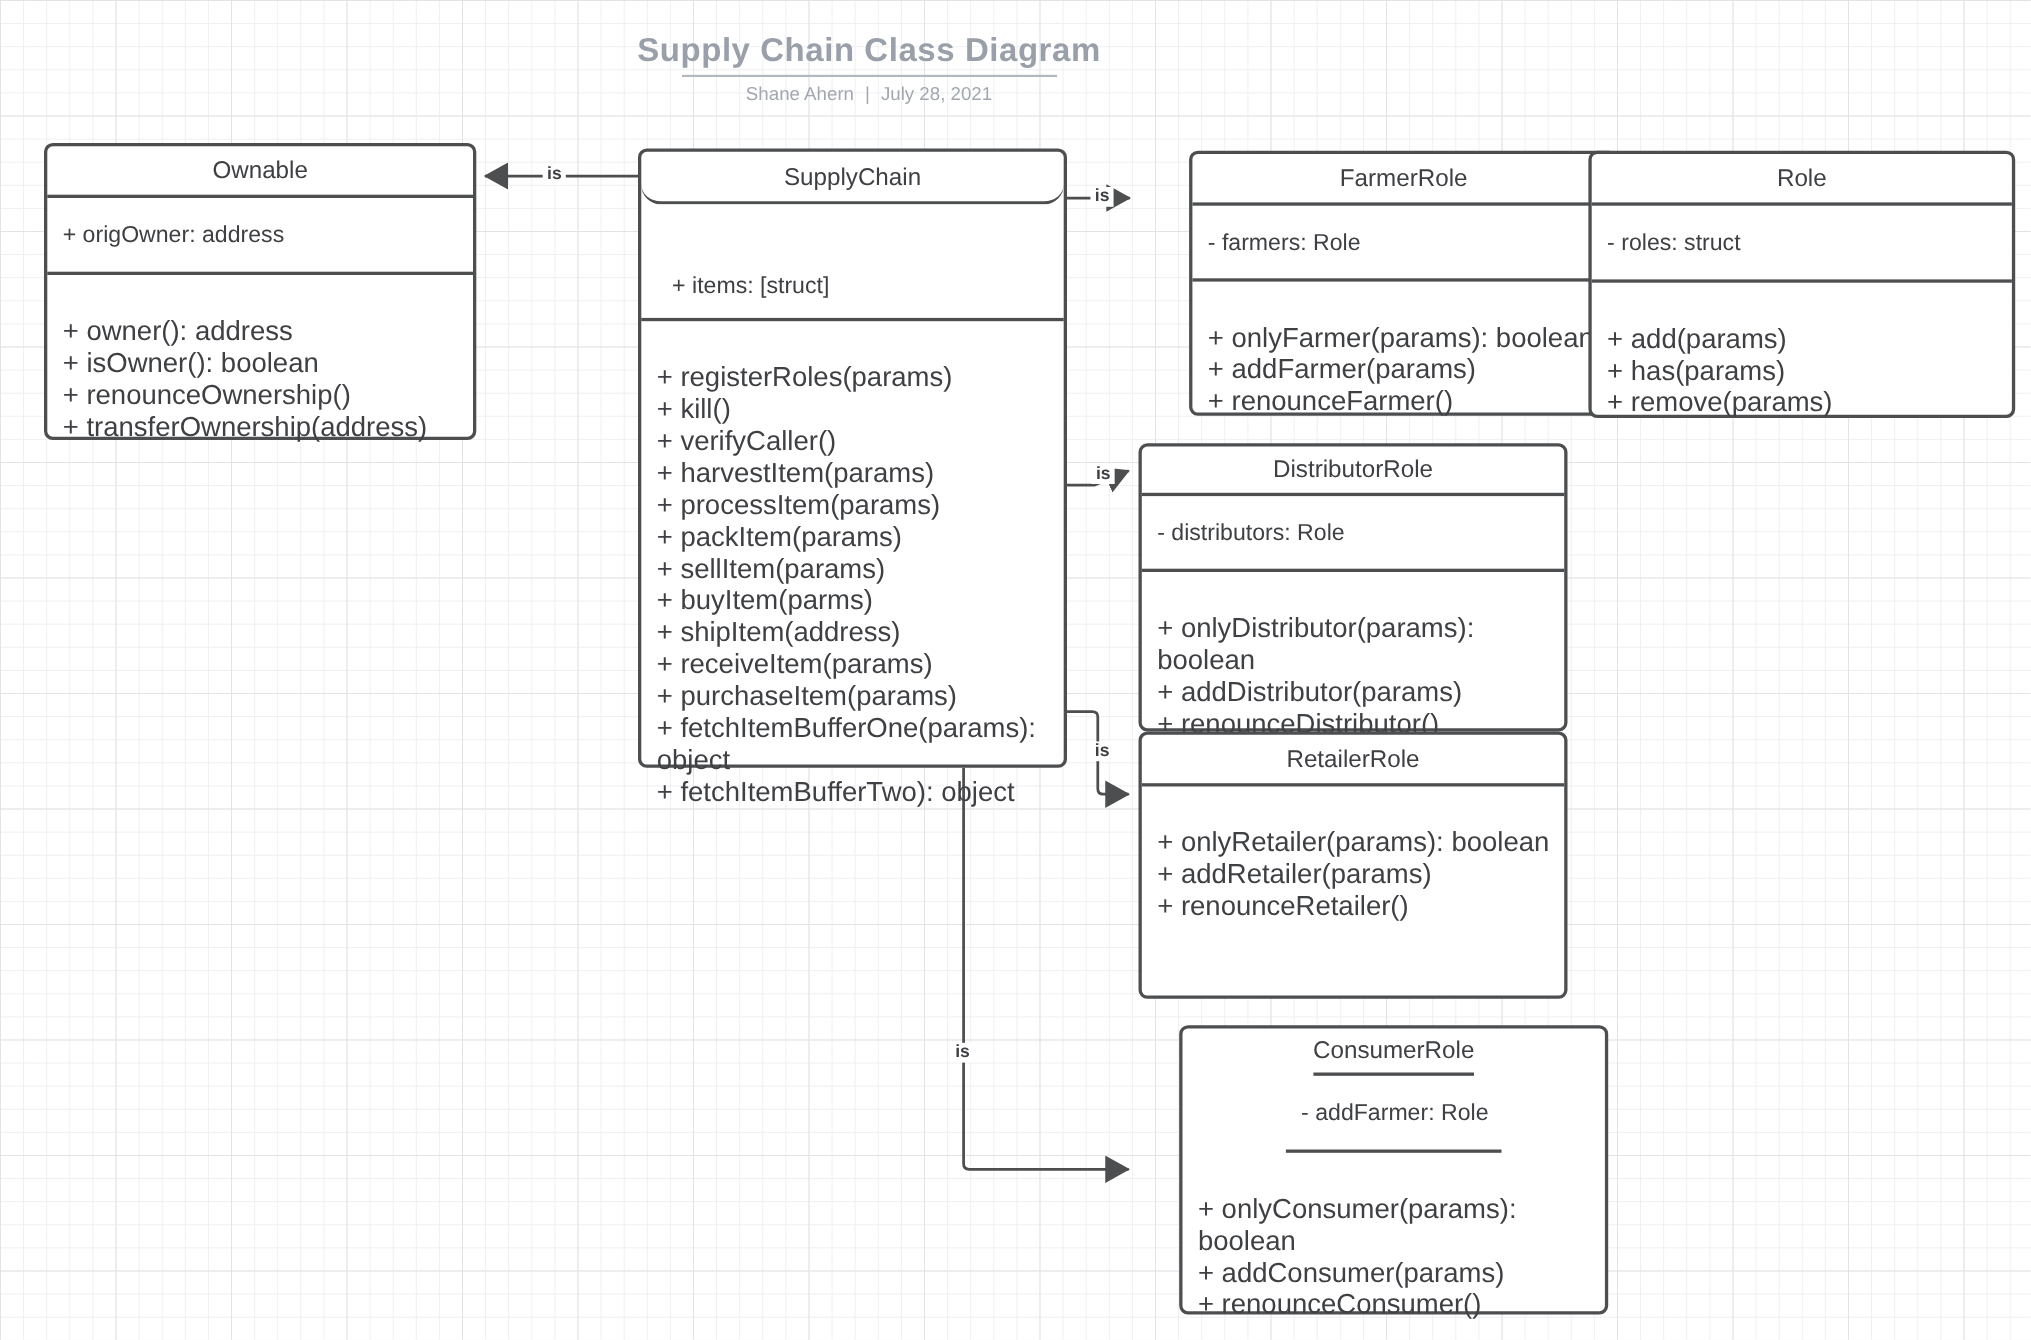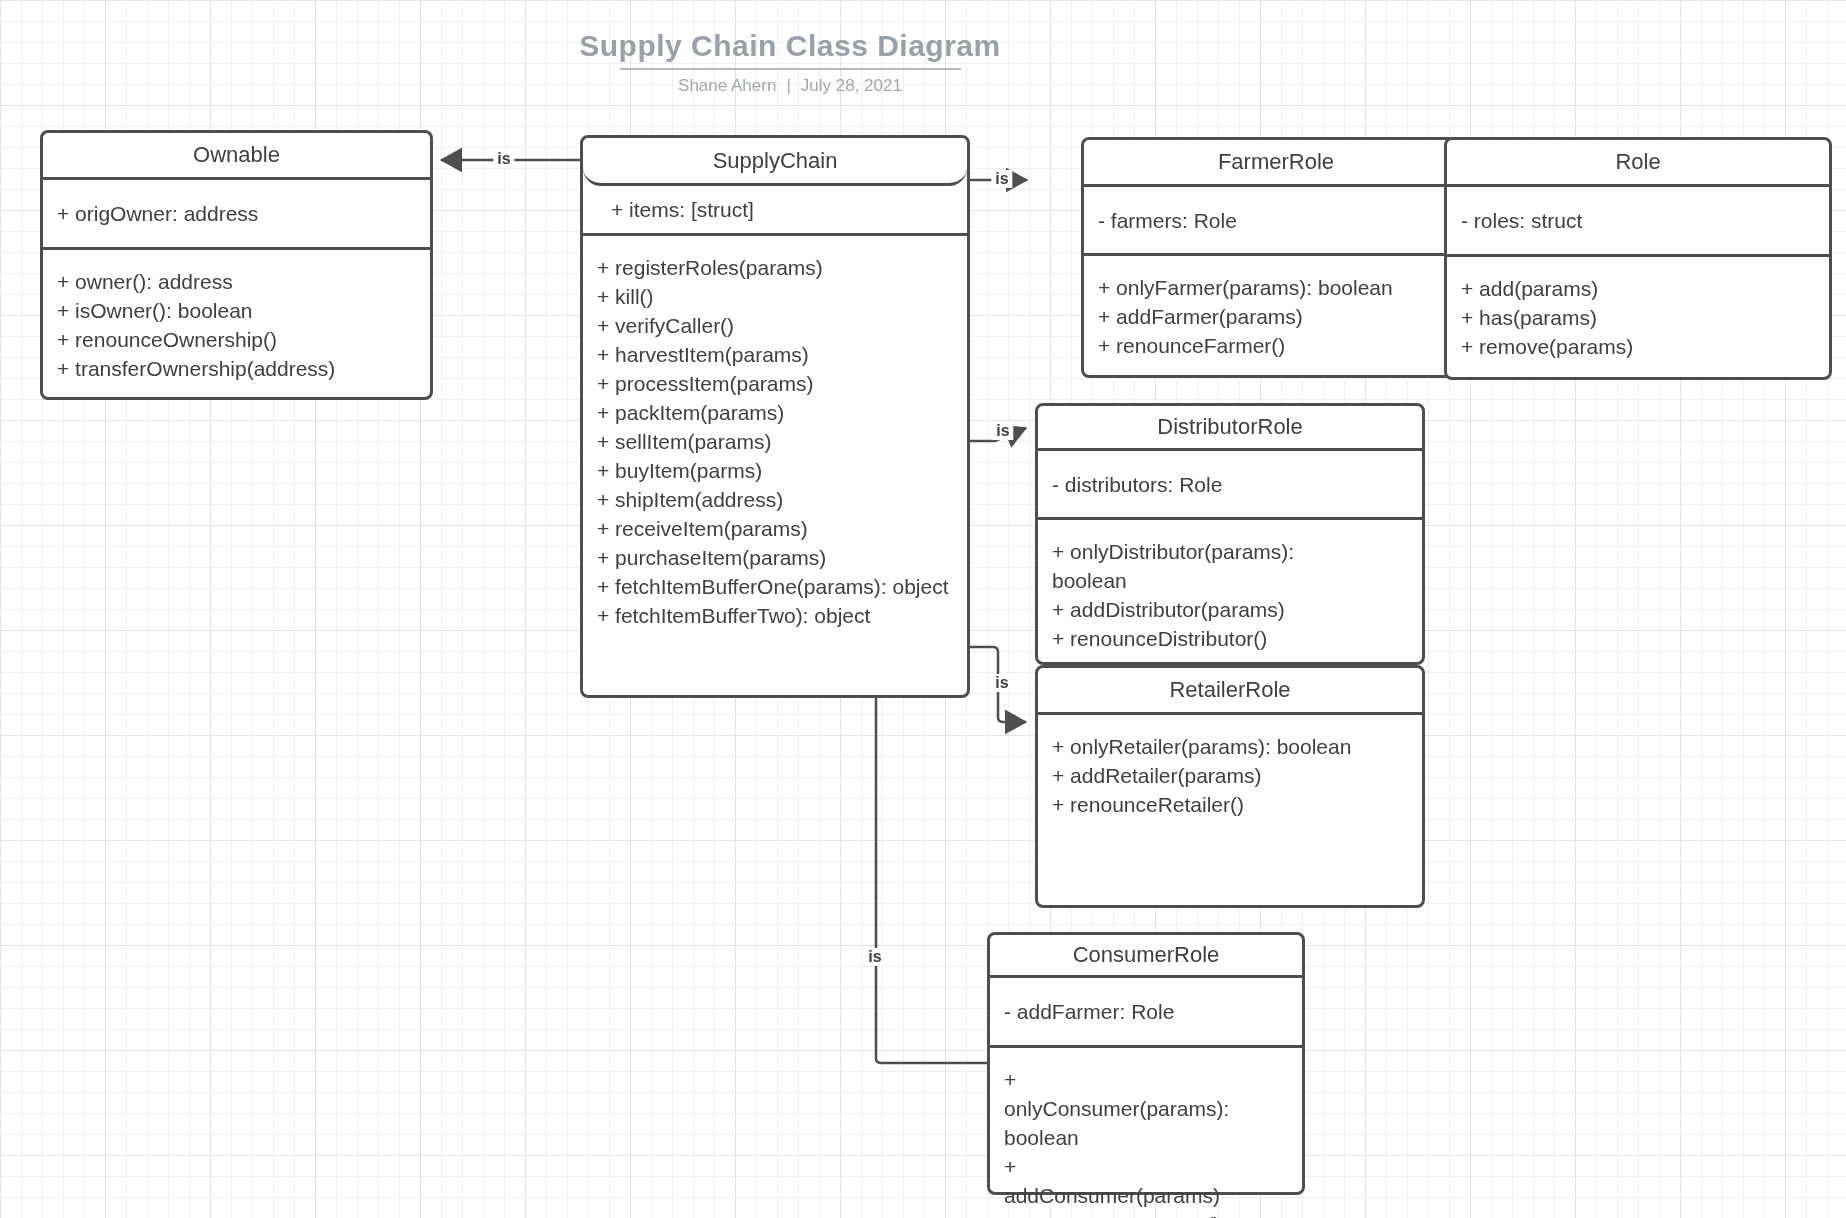--- a/index.html
+++ b/index.html
@@ -27,21 +27,21 @@
     background:#fff;border:3px solid #4c4e50;border-radius:8px;
   }
   .uml-title{
     flex:0 0 auto;display:flex;align-items:center;justify-content:center;
     font-size:22px;border-bottom:3px solid #4c4e50;box-sizing:border-box;
   }
   .uml-attrs{
     flex:0 0 auto;display:flex;flex-direction:column;justify-content:center;
     border-bottom:3px solid #4c4e50;box-sizing:border-box;font-size:21px;
   }
-  .uml-methods{flex:1 1 auto;padding-top:17px;font-size:21px;}
+  .uml-methods{flex:1 1 auto;padding-top:17px;font-size:25px;margin-top:20px;}
   .uml-line{padding-left:14px;padding-right:12px;line-height:29px;}
   .uml-line.indent{padding-left:28px;}
   .uml-methods.narrow  .uml-line{padding-right:52px;}
   .uml-methods.narrower .uml-line{padding-right:70px;}
   
   .edges{position:absolute;left:0;top:0;pointer-events:none;}
   .edge-label{
     position:absolute;transform:translate(-50%,-50%);
     background:#fff;padding:0 4px;line-height:18px;
     font-size:16px;font-weight:bold;color:#3e4043;
@@ -87,21 +87,21 @@
     <div class="uml-methods">
       <div class="uml-line">+ owner(): address</div>
       <div class="uml-line">+ isOwner(): boolean</div>
       <div class="uml-line">+ renounceOwnership()</div>
       <div class="uml-line">+ transferOwnership(address)</div>
     </div>
   </div>
 
   <div class="uml-class" style="left:580px;top:135px;width:390px;height:563px;">
     <div class="uml-title" style="height:48px;border-radius:18px;">SupplyChain</div>
-    <div class="uml-attrs" style="height:50px;">
+    <div class="uml-attrs" style="height:62px;margin-top:44px;">
       <div class="uml-line indent">+ items: [struct]</div>
     </div>
     <div class="uml-methods">
       <div class="uml-line">+ registerRoles(params)</div>
       <div class="uml-line">+ kill()</div>
       <div class="uml-line">+ verifyCaller()</div>
       <div class="uml-line">+ harvestItem(params)</div>
       <div class="uml-line">+ processItem(params)</div>
       <div class="uml-line">+ packItem(params)</div>
       <div class="uml-line">+ sellItem(params)</div>
@@ -152,21 +152,21 @@
 
   <div class="uml-class" style="left:1035px;top:665px;width:390px;height:243px;">
     <div class="uml-title" style="height:47px;">RetailerRole</div>
     <div class="uml-methods">
       <div class="uml-line">+ onlyRetailer(params): boolean</div>
       <div class="uml-line">+ addRetailer(params)</div>
       <div class="uml-line">+ renounceRetailer()</div>
     </div>
   </div>
 
-  <div class="uml-class" style="left:987px;top:932px;width:318px;height:263px;">
+  <div class="uml-class" style="left:1072px;top:932px;width:390px;height:263px;align-items:center;">
     <div class="uml-title" style="height:43px;">ConsumerRole</div>
     <div class="uml-attrs" style="height:70px;">
       <div class="uml-line">- addFarmer: Role</div>
     </div>
     <div class="uml-methods narrower">
       <div class="uml-line">+ onlyConsumer(params): boolean</div>
       <div class="uml-line">+ addConsumer(params)</div>
       <div class="uml-line">+ renounceConsumer()</div>
     </div>
   </div>

